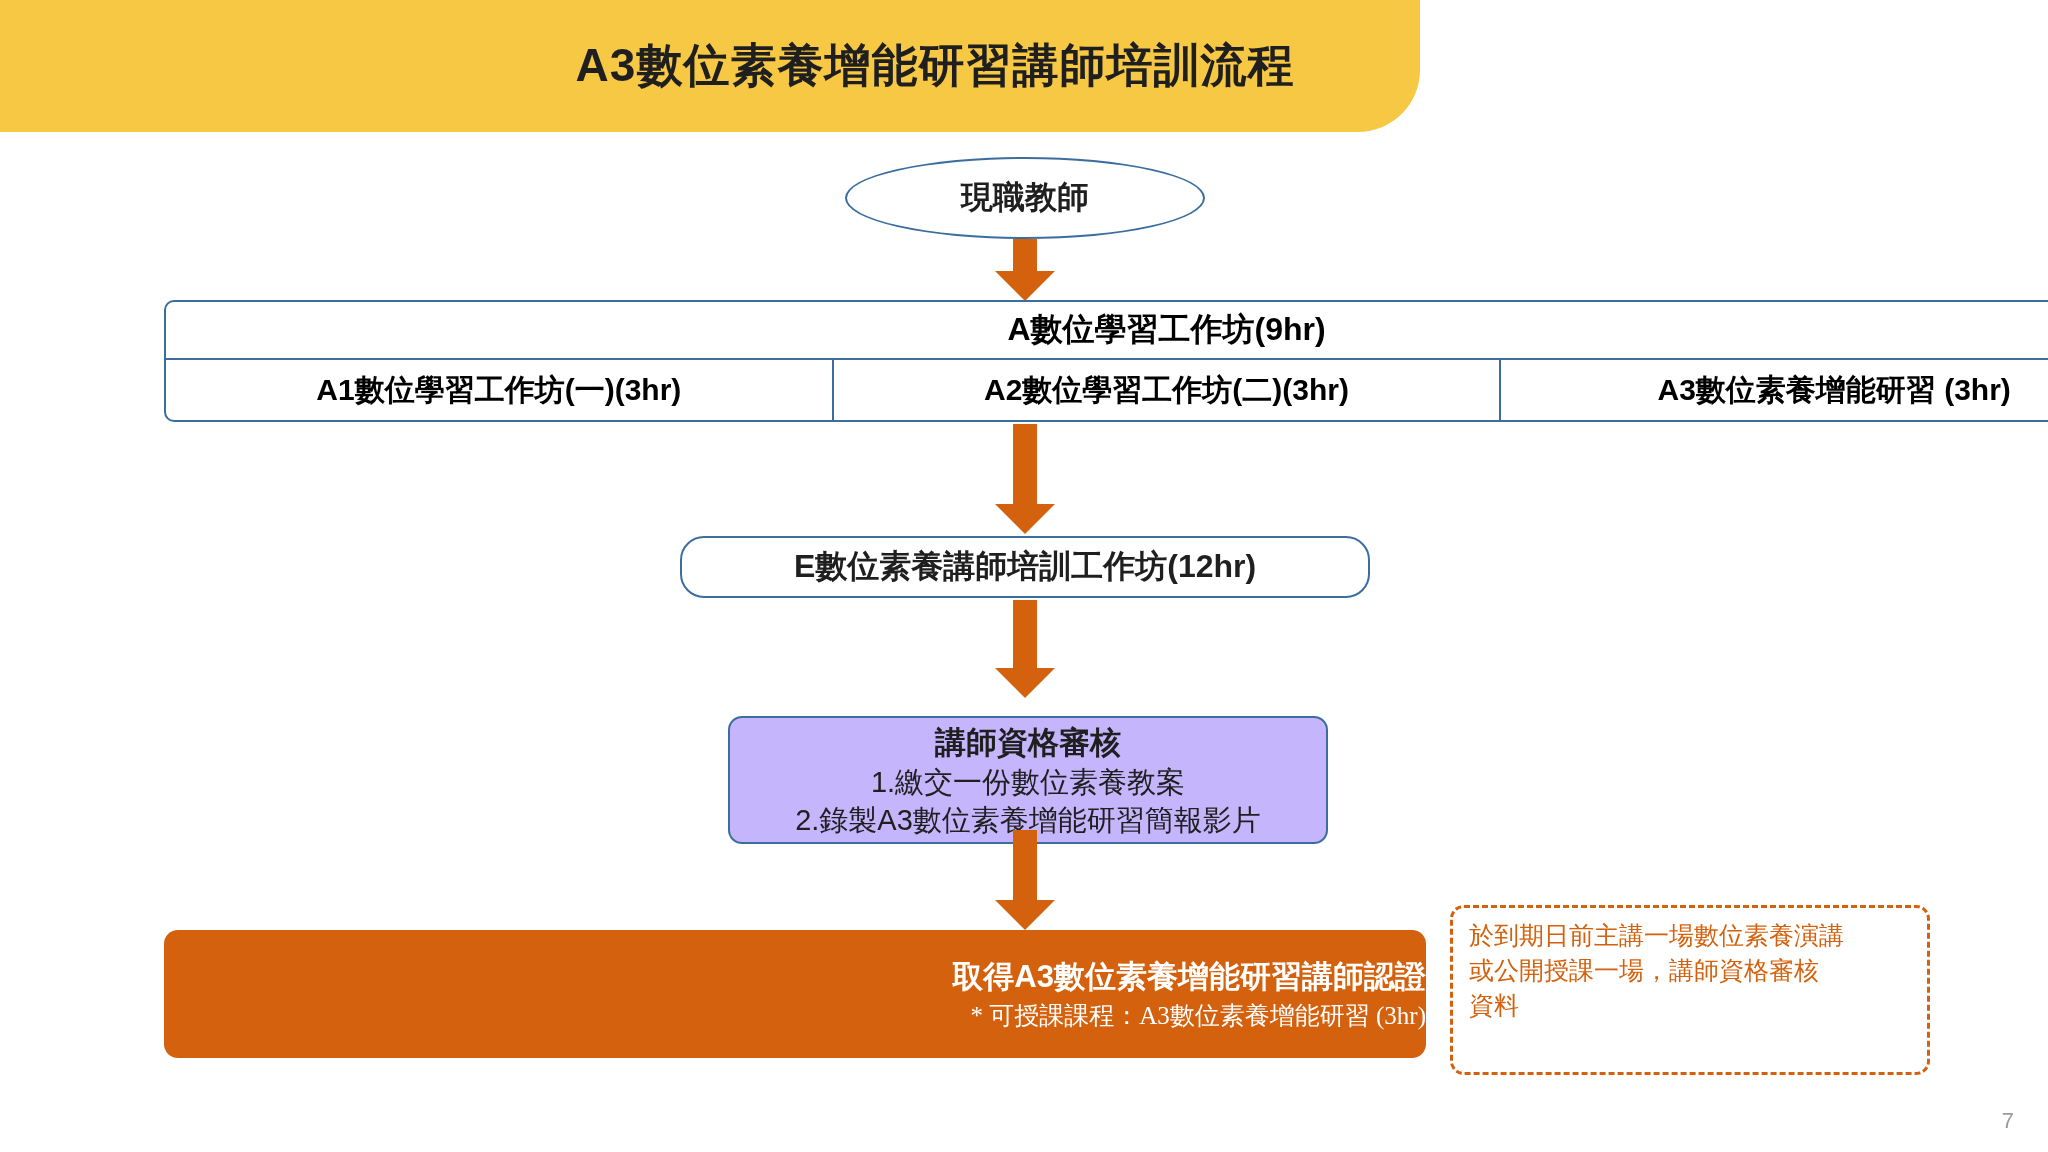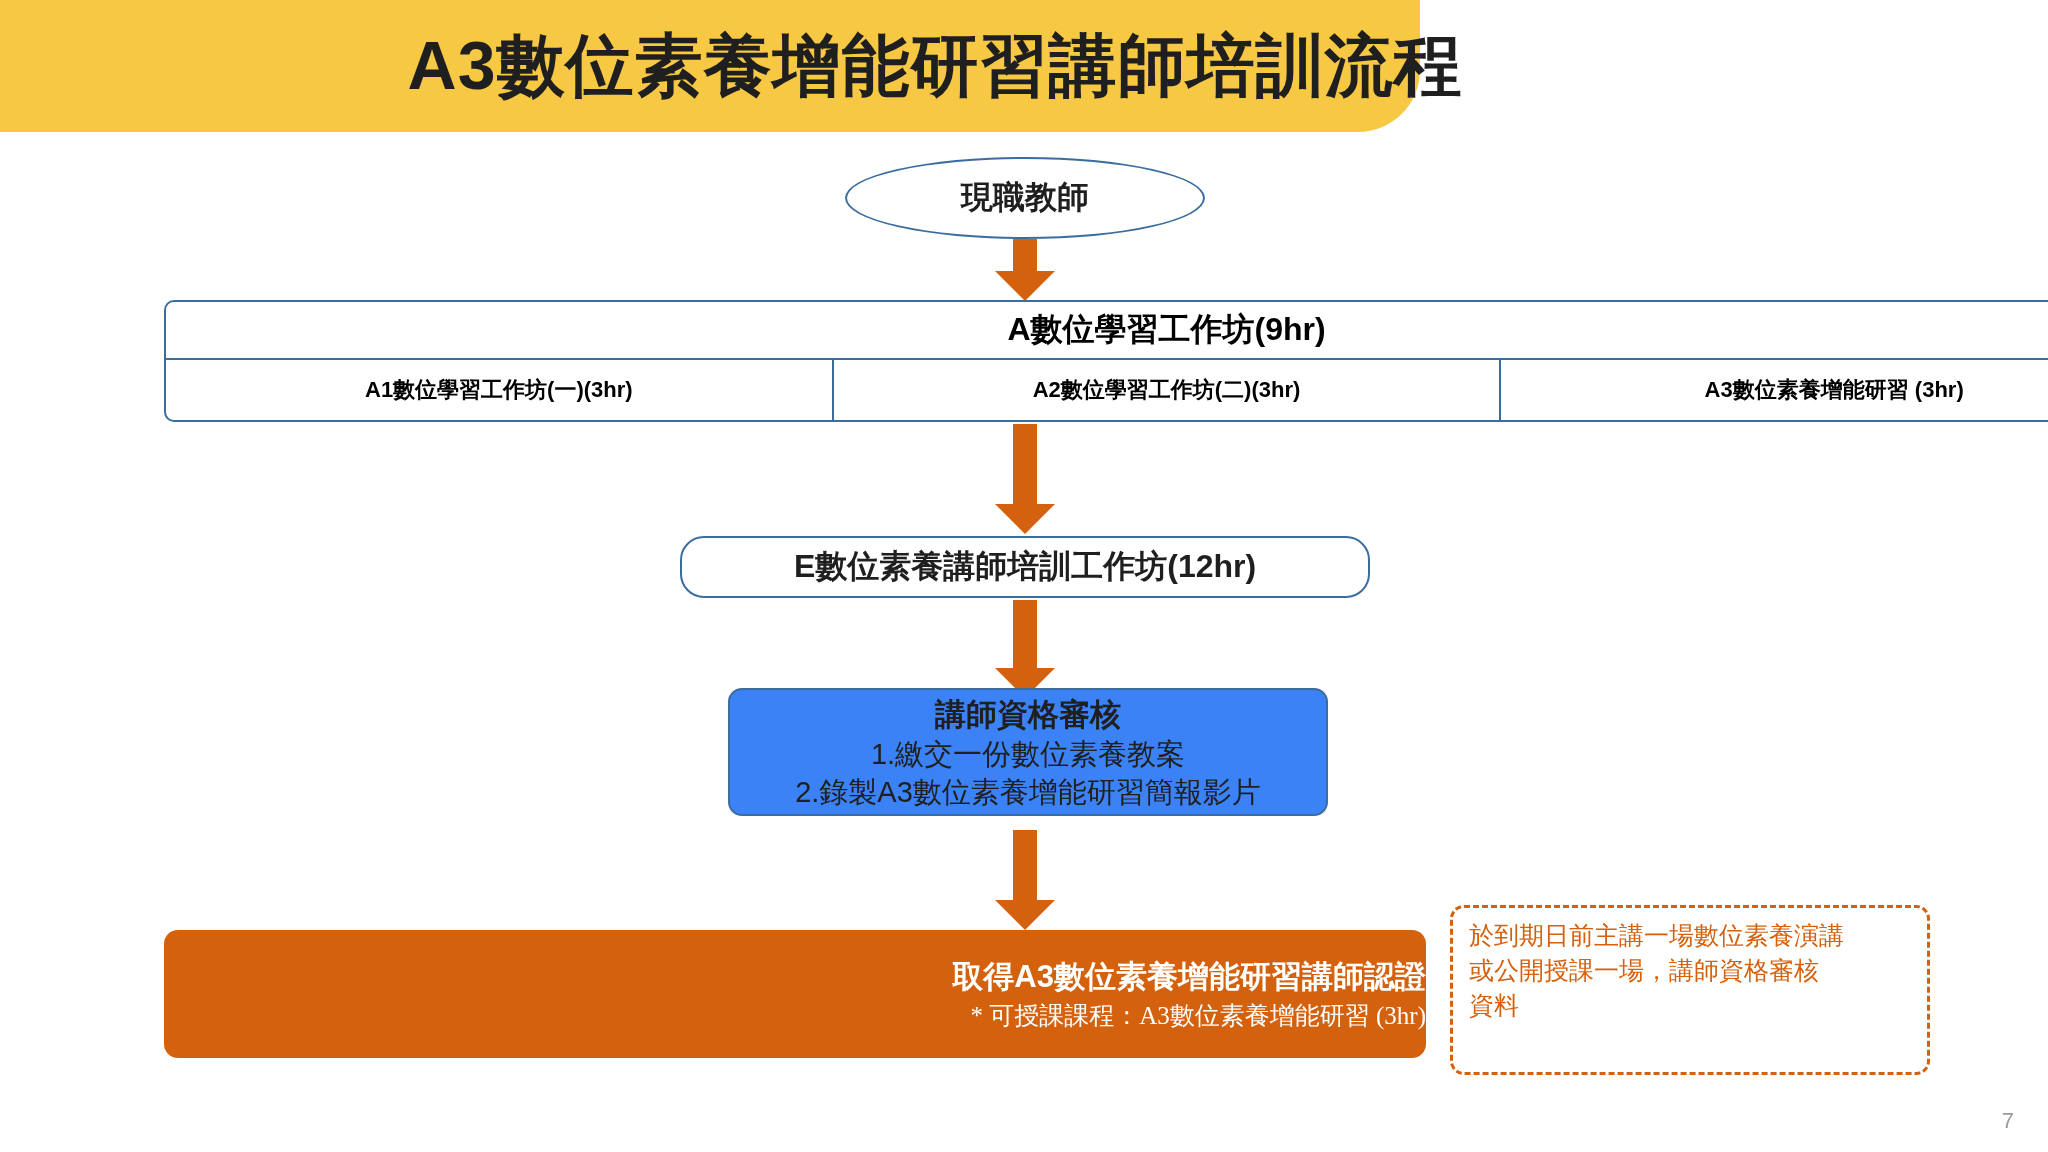--- a/index.html
+++ b/index.html
@@ -28,21 +28,21 @@
   }
   .title-text {
     position: absolute;
     left: 0;
     top: 0;
     width: 1870px;
     height: 132px;
     display: flex;
     align-items: center;
     justify-content: center;
-    font-size: 68px;
+    font-size: 46px;
     font-weight: bold;
     color: #1f1f1f;
     letter-spacing: 1px;
     white-space: nowrap;
   }
 
   
   .node {
     position: absolute;
     box-sizing: border-box;
@@ -91,21 +91,21 @@
   }
   .table-row {
     display: flex;
     height: 60px;
   }
   .table-cell {
     flex: 1 1 0;
     display: flex;
     align-items: center;
     justify-content: center;
-    font-size: 22px;
+    font-size: 30px;
     font-weight: bold;
     box-sizing: border-box;
   }
   .table-cell + .table-cell {
     border-left: 2px solid #3b6e9e;
   }
 
   
   .box-e {
     left: 680px;
@@ -115,26 +115,26 @@
     border: 2px solid #3b6e9e;
     border-radius: 24px;
     font-size: 32px;
     font-weight: bold;
     background: #ffffff;
   }
 
   
   .box-review {
     left: 728px;
-    top: 688px;
+    top: 716px;
     width: 600px;
     height: 128px;
     border: 2px solid #3b6e9e;
     border-radius: 14px;
-    background: #3b82f6;
+    background: #c4b5fd;
     flex-direction: column;
     padding-top: 4px;
   }
   .box-review .r-title {
     font-size: 31px;
     font-weight: bold;
     line-height: 1.25;
   }
   .box-review .r-line {
     font-size: 29px;

